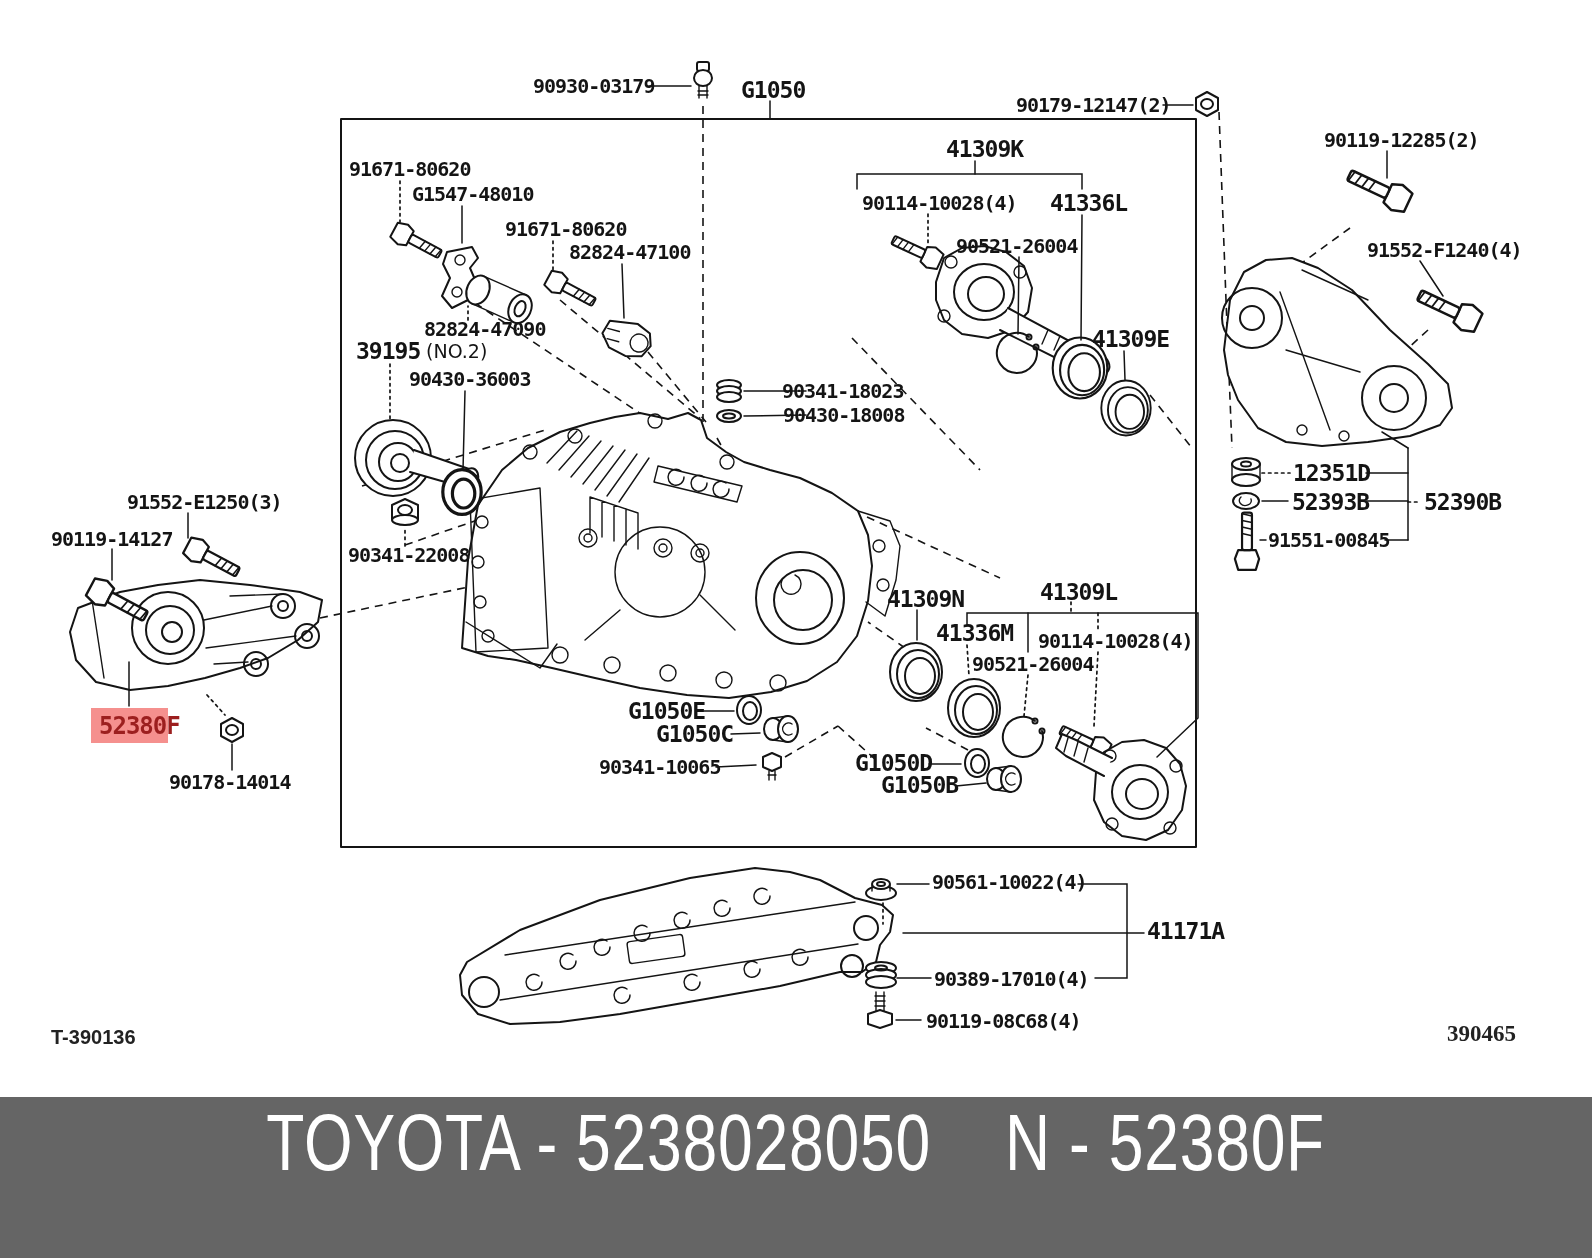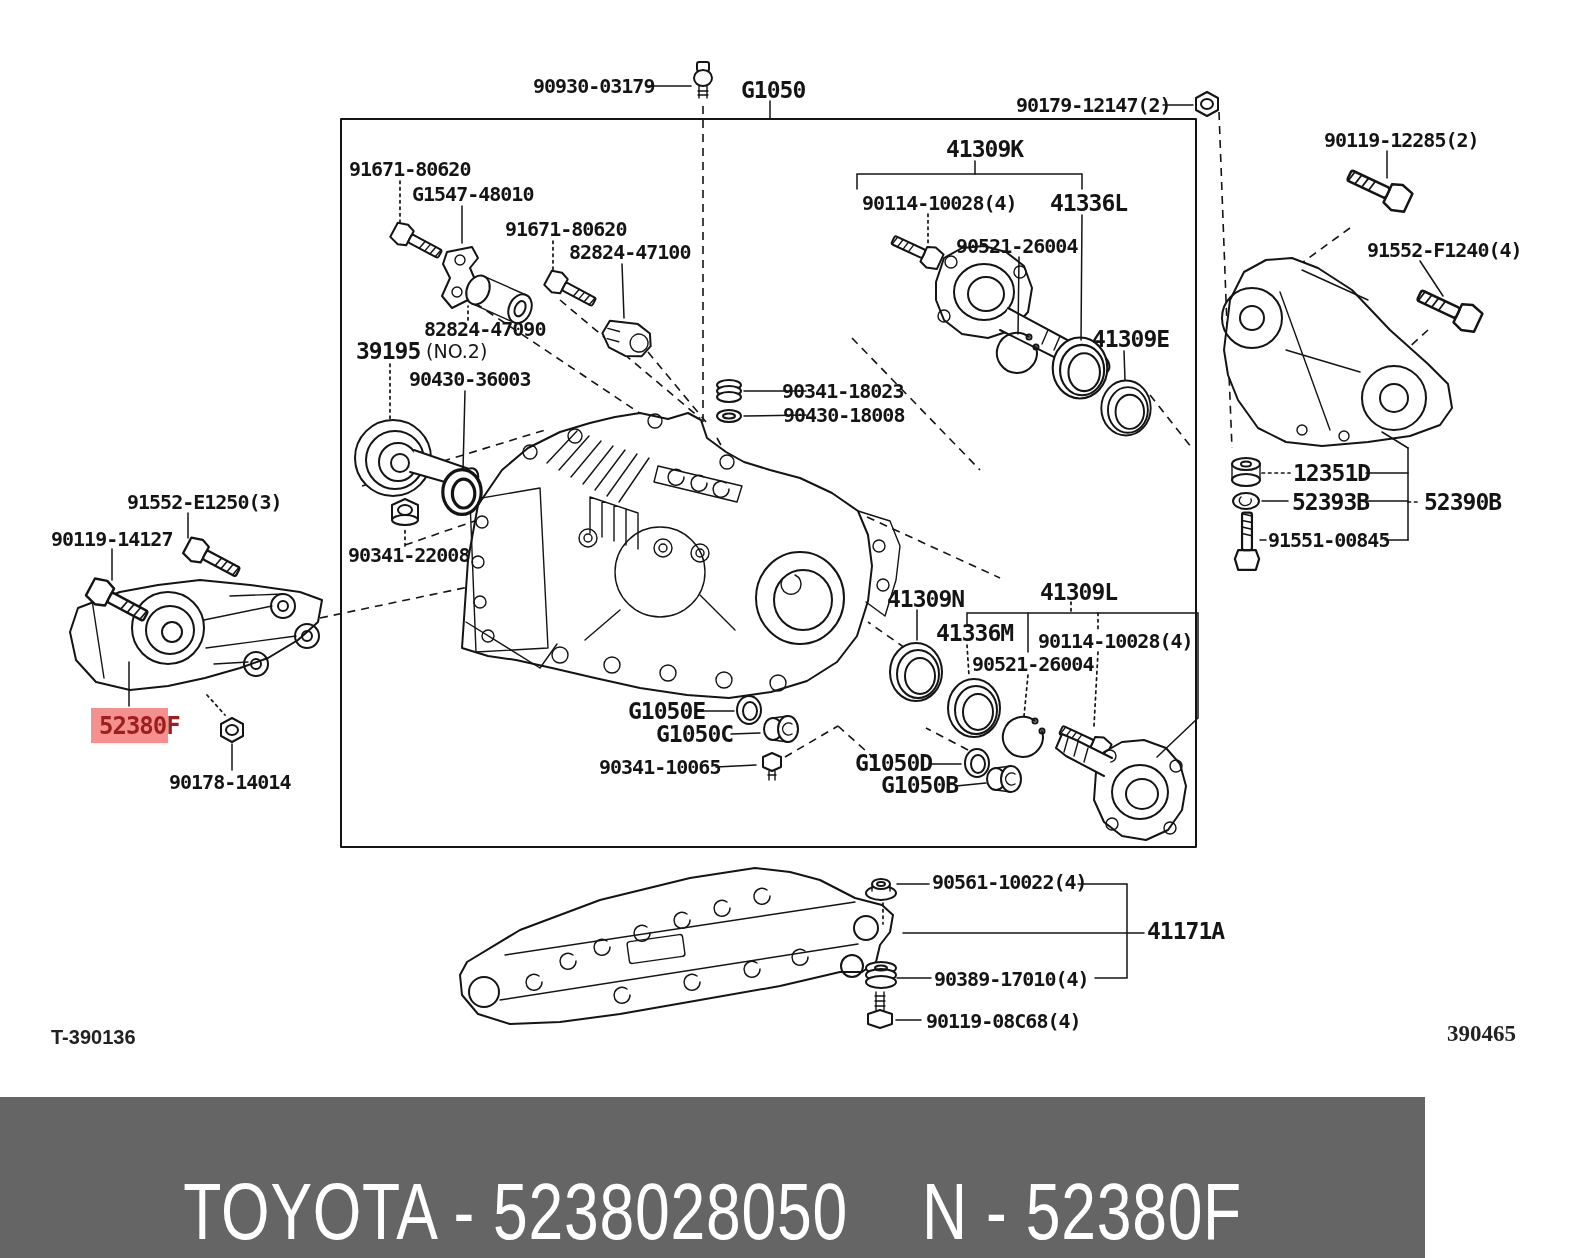--- a/index.html
+++ b/index.html
@@ -16,22 +16,22 @@
   .corner-serif{font-family:"Liberation Serif","DejaVu Serif",serif;font-weight:bold;font-size:23px;fill:#222;}
   .hl-txt{font-family:"DejaVu Sans Mono",monospace;font-weight:bold;font-size:24px;letter-spacing:-1px;}
   
   .ln{stroke:#141414;stroke-width:1.5;fill:none;stroke-linecap:round;}
   .dash{stroke:#141414;stroke-width:1.6;fill:none;stroke-dasharray:8 6;stroke-linecap:butt;}
   .dot{stroke:#141414;stroke-width:1.7;fill:none;stroke-dasharray:2.5 4;stroke-linecap:round;}
   .pt{stroke:#141414;stroke-width:2;fill:#fff;stroke-linejoin:round;stroke-linecap:round;}
   .ptn{stroke:#141414;stroke-width:2;fill:none;stroke-linejoin:round;stroke-linecap:round;}
   .ptt{stroke:#141414;stroke-width:1.4;fill:none;stroke-linejoin:round;stroke-linecap:round;}
   
-  .footer{position:absolute;left:0;top:1097px;width:1425px;height:161px;
-          background:#656565;display:flex;align-items:flex-end;justify-content:center;}
+  .footer{position:absolute;left:0;top:1097px;width:1592px;height:161px;
+          background:#656565;display:flex;align-items:flex-start;justify-content:center;}
   .footer-inner{display:flex;gap:95px;transform:scaleX(0.78);transform-origin:50% 50%;
           color:#fff;font-family:"Liberation Sans",sans-serif;font-size:80px;
           font-weight:400;white-space:nowrap;letter-spacing:1px;}
 </style>
 </head>
 <body>
 
 <svg width="1592" height="1097" viewBox="0 0 1592 1097">
   <defs>
     <g id="bolt">

